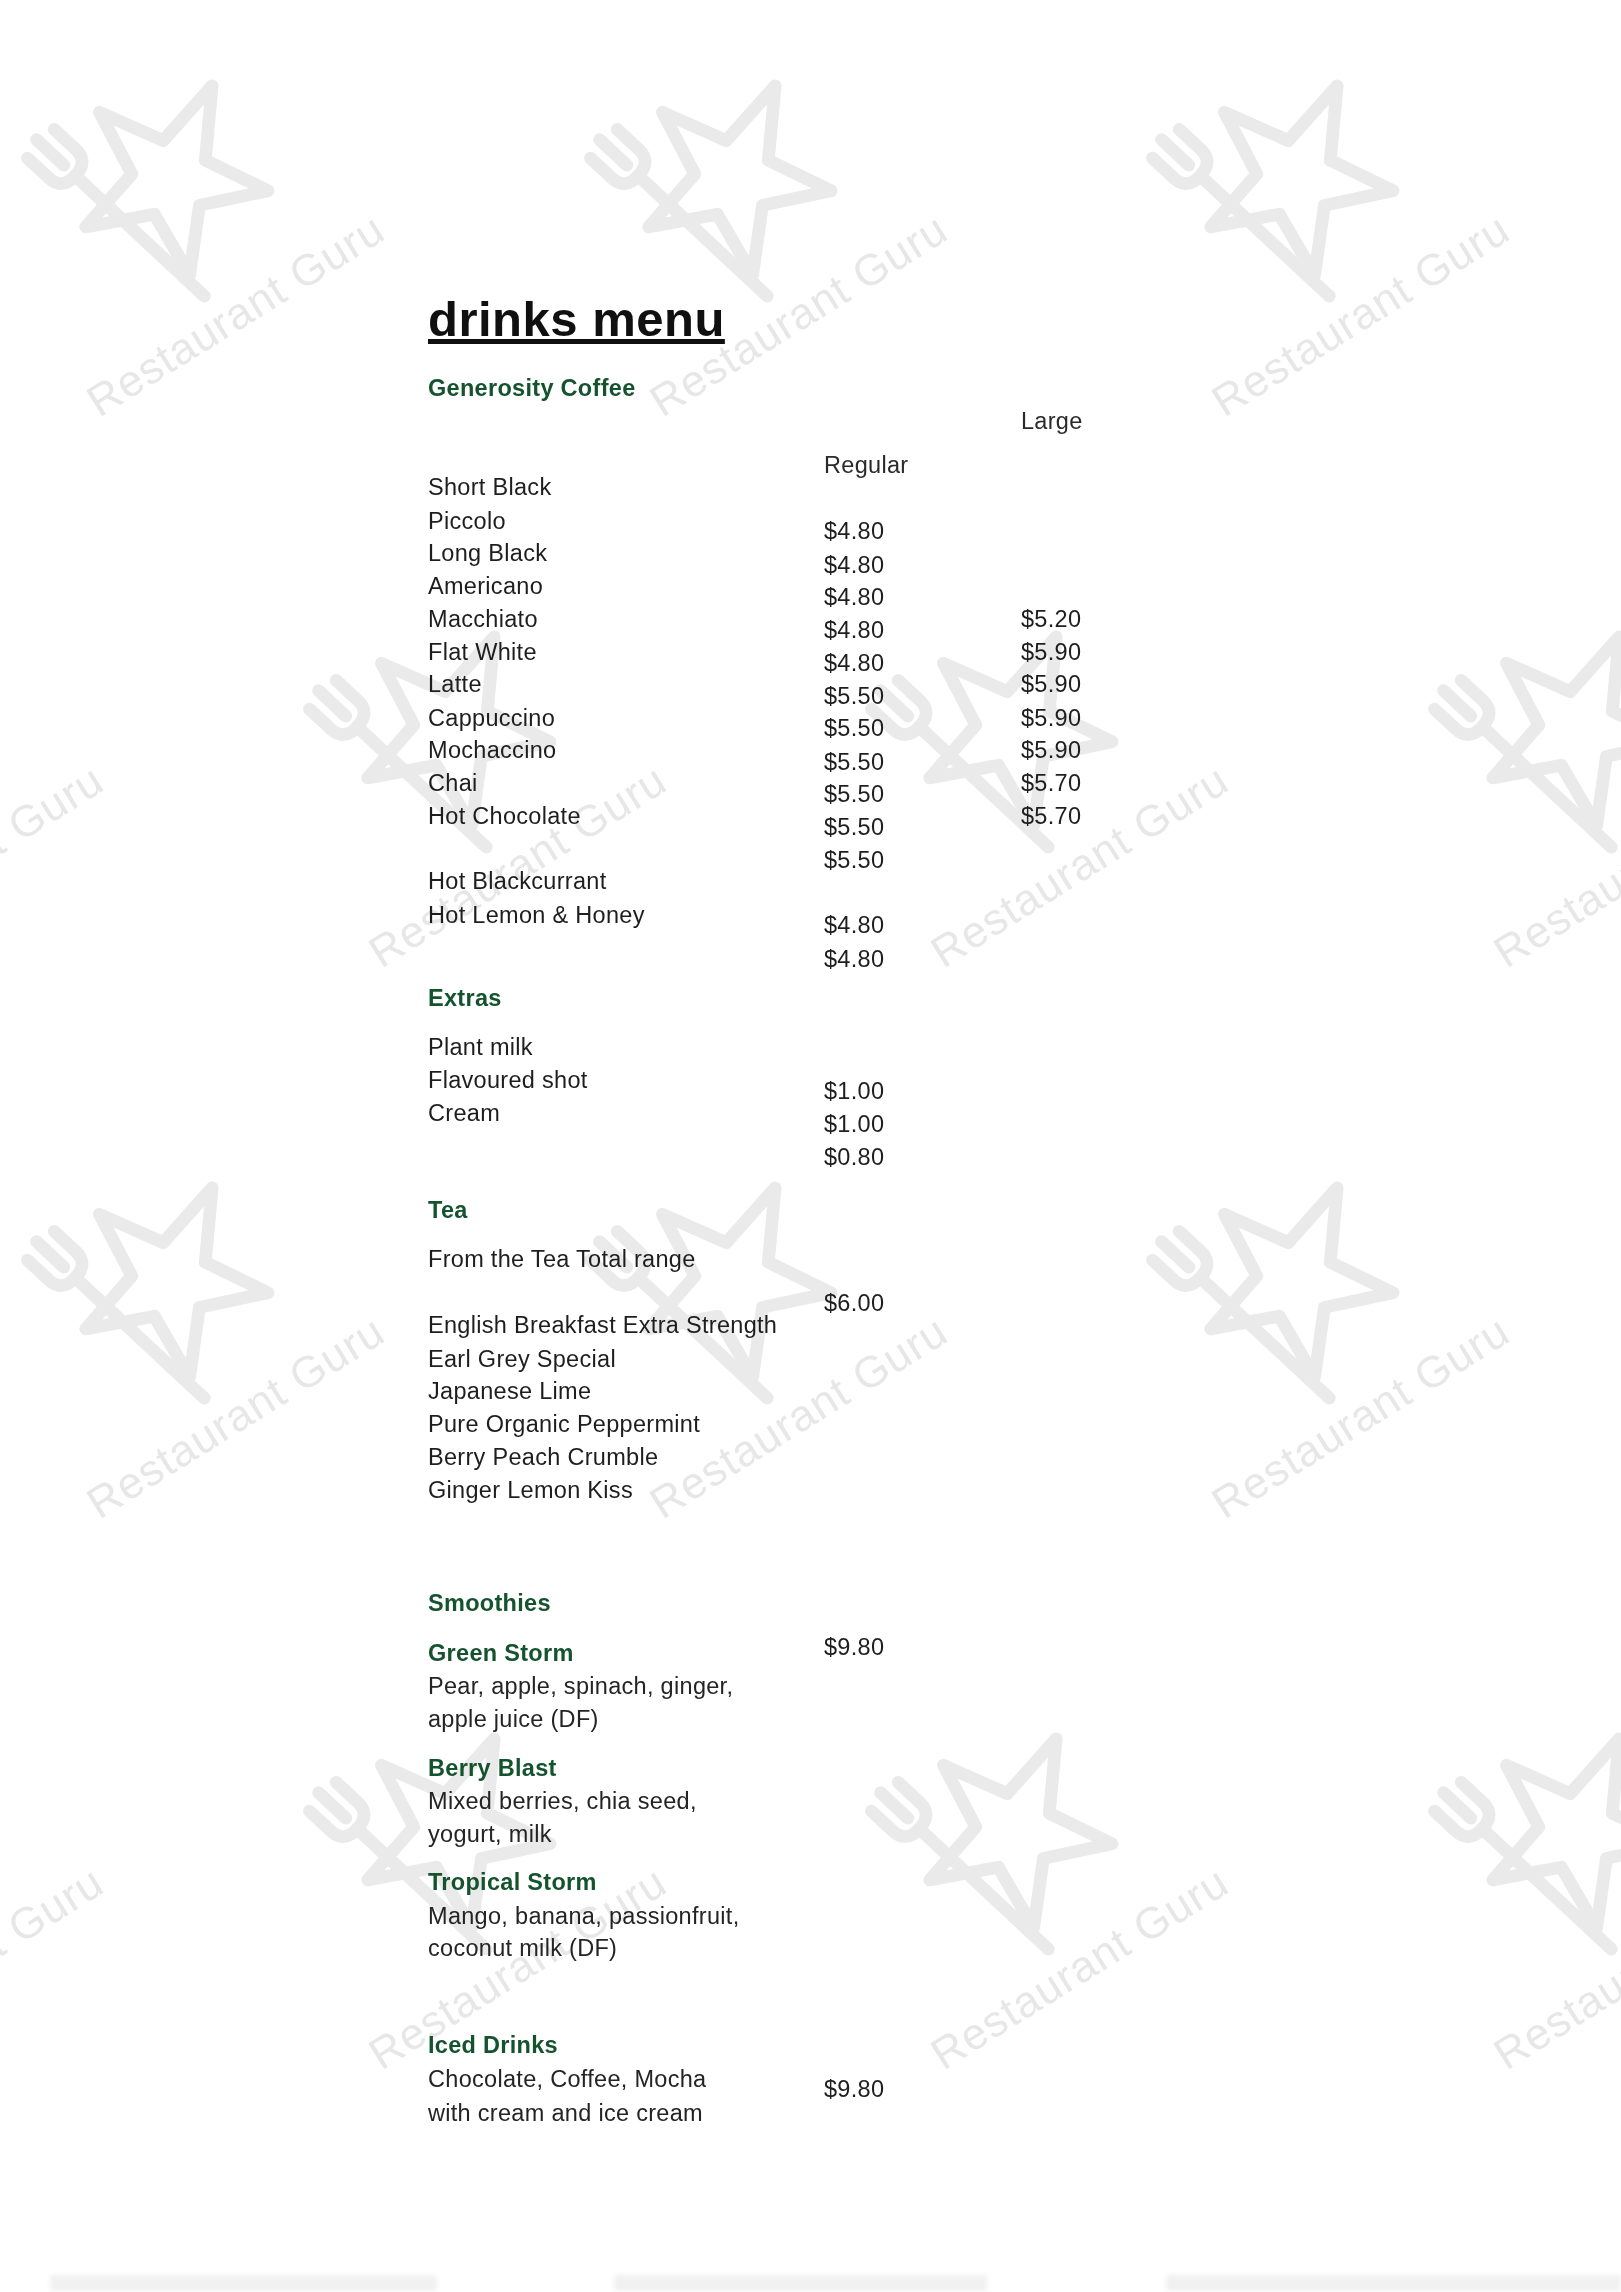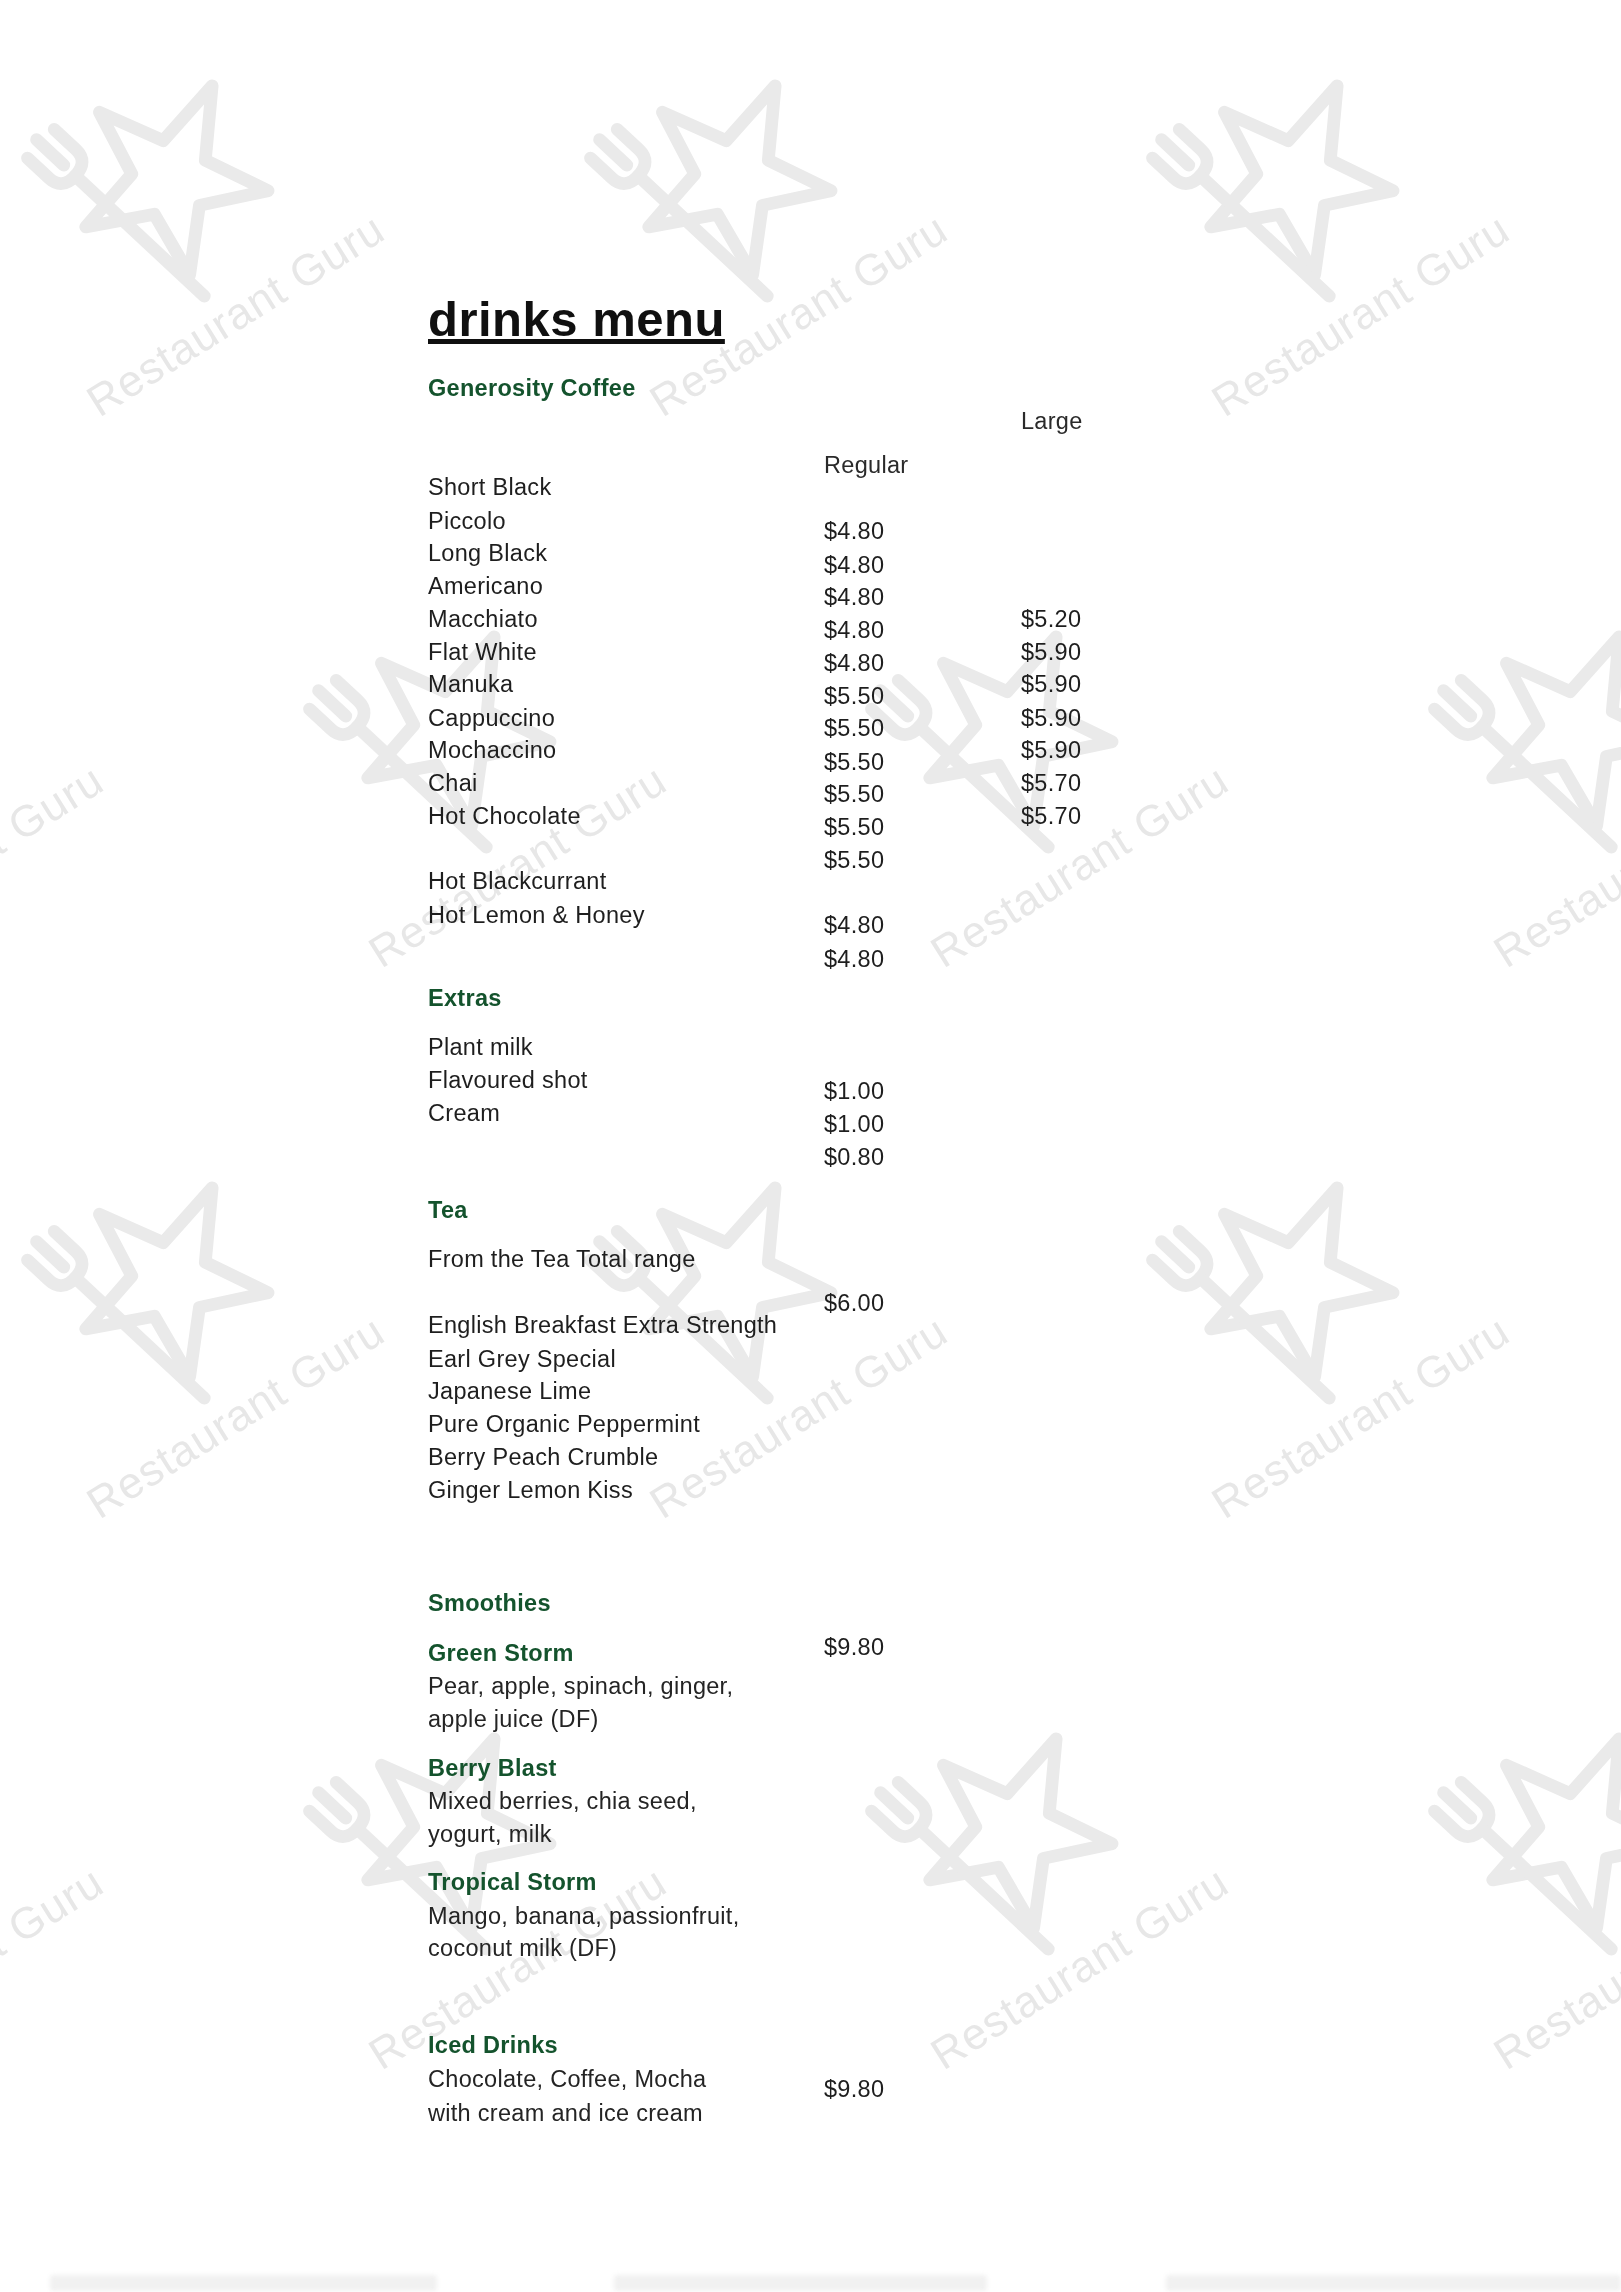--- a/index.html
+++ b/index.html
@@ -216,21 +216,21 @@
     <span class="p colhd">Regular</span>
     <span class="l colhd">Large</span>
   </div>
 
   <div class="r" style="top:471px"><span class="nm">Short Black</span><span class="p">$4.80</span><span class="l"></span></div>
   <div class="r" style="top:505px"><span class="nm">Piccolo</span><span class="p">$4.80</span><span class="l"></span></div>
   <div class="r" style="top:537px"><span class="nm">Long Black</span><span class="p">$4.80</span><span class="l"></span></div>
   <div class="r" style="top:570px"><span class="nm">Americano</span><span class="p">$4.80</span><span class="l"></span></div>
   <div class="r" style="top:603px"><span class="nm">Macchiato</span><span class="p">$4.80</span><span class="l">$5.20</span></div>
   <div class="r" style="top:636px"><span class="nm">Flat White</span><span class="p">$5.50</span><span class="l">$5.90</span></div>
-  <div class="r" style="top:668px"><span class="nm">Manuka</span><span class="p">$5.50</span><span class="l">$5.90</span></div>
+  <div class="r" style="top:668px"><span class="nm">Latte</span><span class="p">$5.50</span><span class="l">$5.90</span></div>
   <div class="r" style="top:702px"><span class="nm">Cappuccino</span><span class="p">$5.50</span><span class="l">$5.90</span></div>
   <div class="r" style="top:734px"><span class="nm">Mochaccino</span><span class="p">$5.50</span><span class="l">$5.90</span></div>
   <div class="r" style="top:767px"><span class="nm">Chai</span><span class="p">$5.50</span><span class="l">$5.70</span></div>
   <div class="r" style="top:800px"><span class="nm">Hot Chocolate</span><span class="p">$5.50</span><span class="l">$5.70</span></div>
   <div class="r" style="top:865px"><span class="nm">Hot Blackcurrant</span><span class="p">$4.80</span><span class="l"></span></div>
   <div class="r" style="top:899px"><span class="nm">Hot Lemon &amp; Honey</span><span class="p">$4.80</span><span class="l"></span></div>
 
   <div class="r hd" style="top:982px">Extras</div>
   <div class="r" style="top:1031px"><span class="nm">Plant milk</span><span class="p">$1.00</span></div>
   <div class="r" style="top:1064px"><span class="nm">Flavoured shot</span><span class="p">$1.00</span></div>

